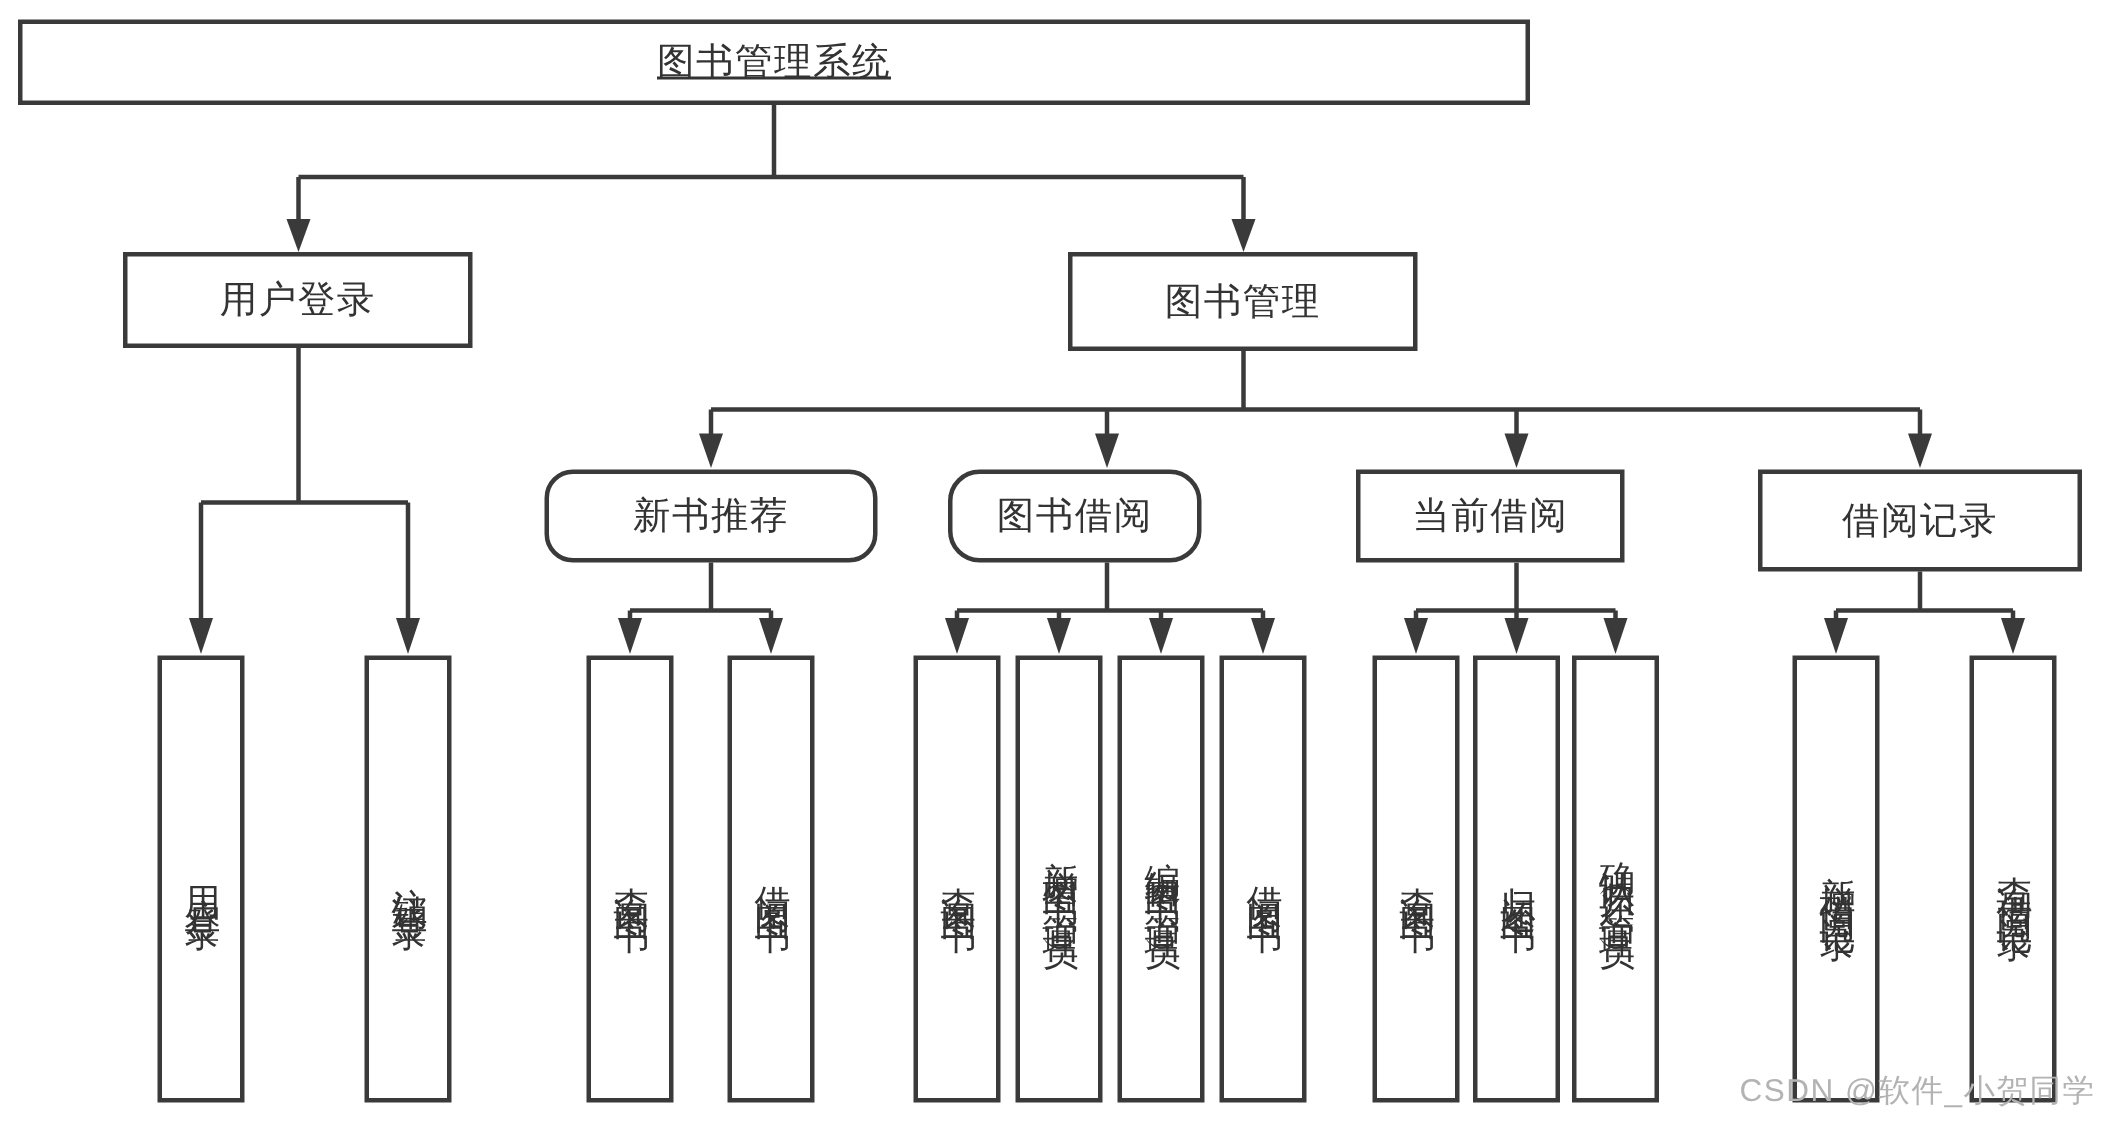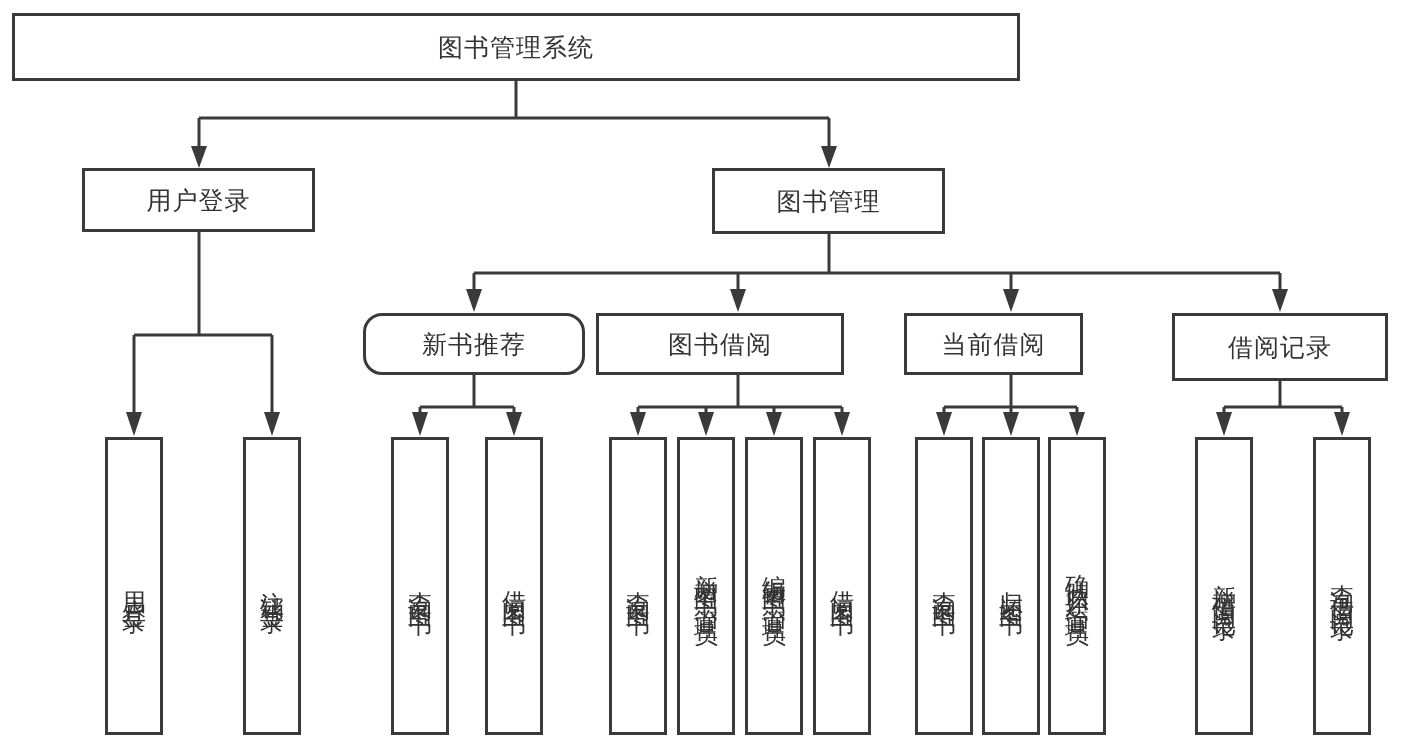--- a/index.html
+++ b/index.html
@@ -116,27 +116,27 @@
     <g>
       <path d="M1280,375 V407"></path>
       <path d="M1224,407 H1342"></path>
       <path d="M1224,407 V413"></path>
       <path d="M1342,407 V413"></path>
       <polygon points="1216,412 1232,412 1224,436" fill="#3a3a3a" stroke="none"></polygon>
       <polygon points="1334,412 1350,412 1342,436" fill="#3a3a3a" stroke="none"></polygon>
     </g>
   </svg>
 
-  <div class="box box-h" style="left:12px; top:13px; width:1008px; height:68px;">图书管理系统</div>
+  <div class="box box-h" style="left:12px; top:13px; width:1008px; height:57px;text-decoration:underline;">图书管理系统</div>
 
   <div class="box box-h" style="left:82px; top:168px; width:233px; height:64px;">用户登录</div>
   <div class="box box-h" style="left:712px; top:168px; width:233px; height:66px;">图书管理</div>
 
   <div class="box box-h" style="left:363px; top:313px; width:222px; height:62px;border-radius:19px;">新书推荐</div>
-  <div class="box box-h" style="left:596px; top:313px; width:248px; height:62px;">图书借阅</div>
+  <div class="box box-h" style="left:632px; top:313px; width:169px; height:62px;border-radius:21px;">图书借阅</div>
   <div class="box box-h" style="left:904px; top:313px; width:179px; height:62px;">当前借阅</div>
   <div class="box box-h" style="left:1172px; top:313px; width:216px; height:68px;">借阅记录</div>
 
   <div class="box box-v" style="left:105px; top:437px; width:58px; height:298px;">用户登录</div>
   <div class="box box-v" style="left:243px; top:437px; width:58px; height:298px;">注销登录</div>
 
   <div class="box box-v" style="left:391px; top:437px; width:58px; height:298px;">查询图书</div>
   <div class="box box-v" style="left:485px; top:437px; width:58px; height:298px;">借阅图书</div>
 
   <div class="box box-v" style="left:609px; top:437px; width:58px; height:298px;">查询图书</div>
@@ -144,13 +144,14 @@
   <div class="box box-v" style="left:745px; top:437px; width:58px; height:298px;">编辑图书（管理员）</div>
   <div class="box box-v" style="left:813px; top:437px; width:58px; height:298px;">借阅图书</div>
 
   <div class="box box-v" style="left:915px; top:437px; width:58px; height:298px;">查询图书</div>
   <div class="box box-v" style="left:982px; top:437px; width:58px; height:298px;">归还图书</div>
   <div class="box box-v" style="left:1048px; top:437px; width:58px; height:298px;">确认归还（管理员）</div>
 
   <div class="box box-v" style="left:1195px; top:437px; width:58px; height:298px;">新增借阅记录</div>
   <div class="box box-v" style="left:1313px; top:437px; width:58px; height:298px;">查询借阅记录</div>
 
+  <div class="watermark">CSDN @软件_小贺同学</div>
 </div>
 
 </body></html>

